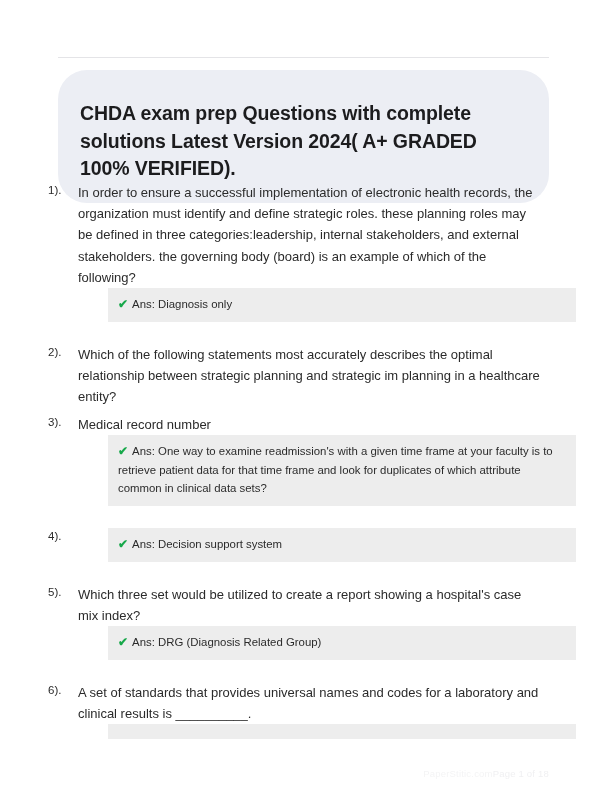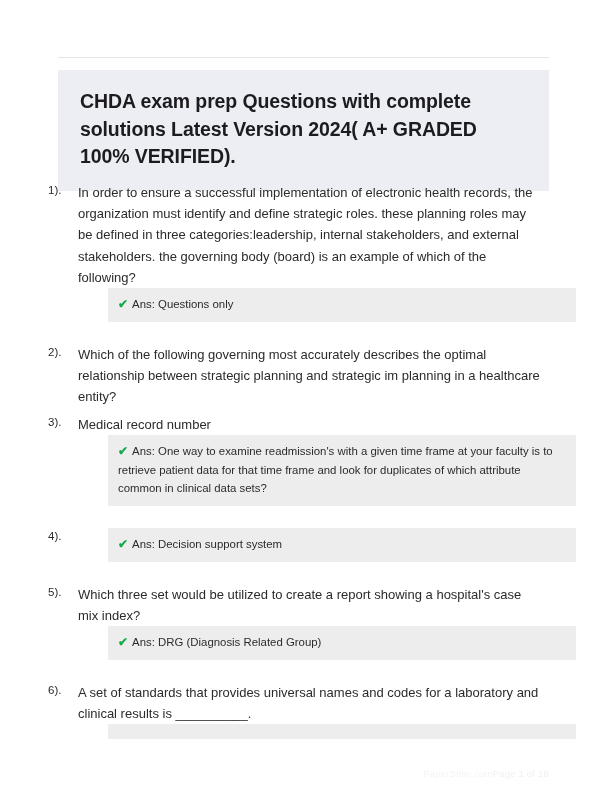--- a/index.html
+++ b/index.html
@@ -29,21 +29,22 @@
     height: 1px;
     background: #e4e4e7;
   }
   .title-block {
     position: absolute;
     left: 58px;
     top: 70px;
     width: 491px;
     box-sizing: border-box;
     background: #eceef4;
-    padding: 18px 22px 20px 22px;
+    padding: 30px 22px 20px 22px;
+    border-radius: 29px;
   }
   .title-text {
     font-size: 19.5px;
     line-height: 1.42;
     font-weight: 700;
     color: #1c1c1e;
     letter-spacing: -0.1px;
     margin: 0;
   }
   .qlist {
@@ -128,27 +129,27 @@
   <div class="title-block">
     <h1 class="title-text">CHDA exam prep Questions with complete solutions Latest Version 2024( A+ GRADED 100% VERIFIED).</h1>
   </div>
 
   <div class="qlist">
 
     <div class="qitem">
       <span class="qnum">1).</span>
       <p class="qtext">In order to ensure a successful implementation of electronic health records, the organization must identify and define strategic roles. these planning roles may be defined in three categories:leadership, internal stakeholders, and external stakeholders. the governing body (board) is an example of which of the following?</p>
       <div class="ansbox">
-        <p class="anstext"><span class="check">✔</span><span>Ans: Questions only</span></p>
+        <p class="anstext"><span class="check">✔</span><span>Ans: Diagnosis only</span></p>
       </div>
     </div>
 
     <div class="qitem">
       <span class="qnum">2).</span>
-      <p class="qtext">Which of the following governing most accurately describes the optimal relationship between strategic planning and strategic im planning in a healthcare entity?</p>
+      <p class="qtext">Which of the following statements most accurately describes the optimal relationship between strategic planning and strategic im planning in a healthcare entity?</p>
     </div>
 
     <div class="qitem">
       <span class="qnum">3).</span>
       <p class="qtext">Medical record number</p>
       <div class="ansbox">
         <p class="anstext"><span class="check">✔</span><span>Ans: One way to examine readmission's with a given time frame at your faculty is to retrieve patient data for that time frame and look for duplicates of which attribute common in clinical data sets?</span></p>
       </div>
     </div>
 

